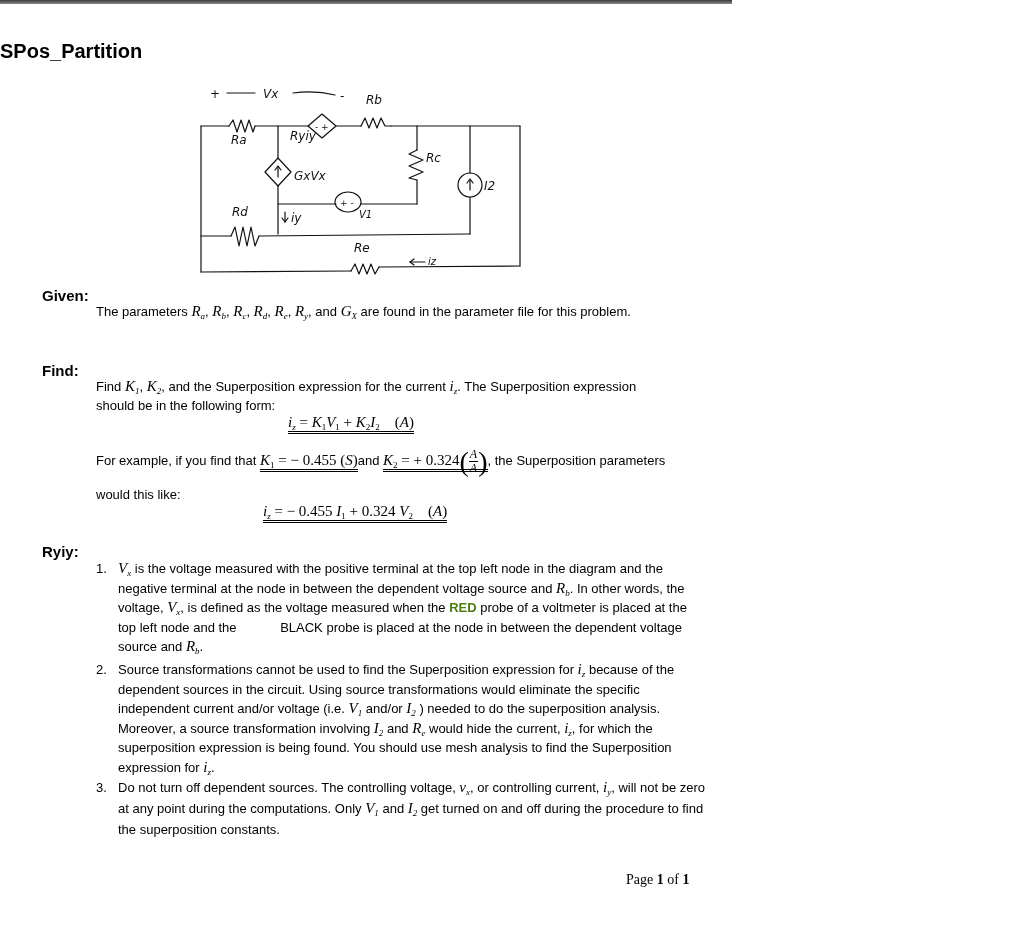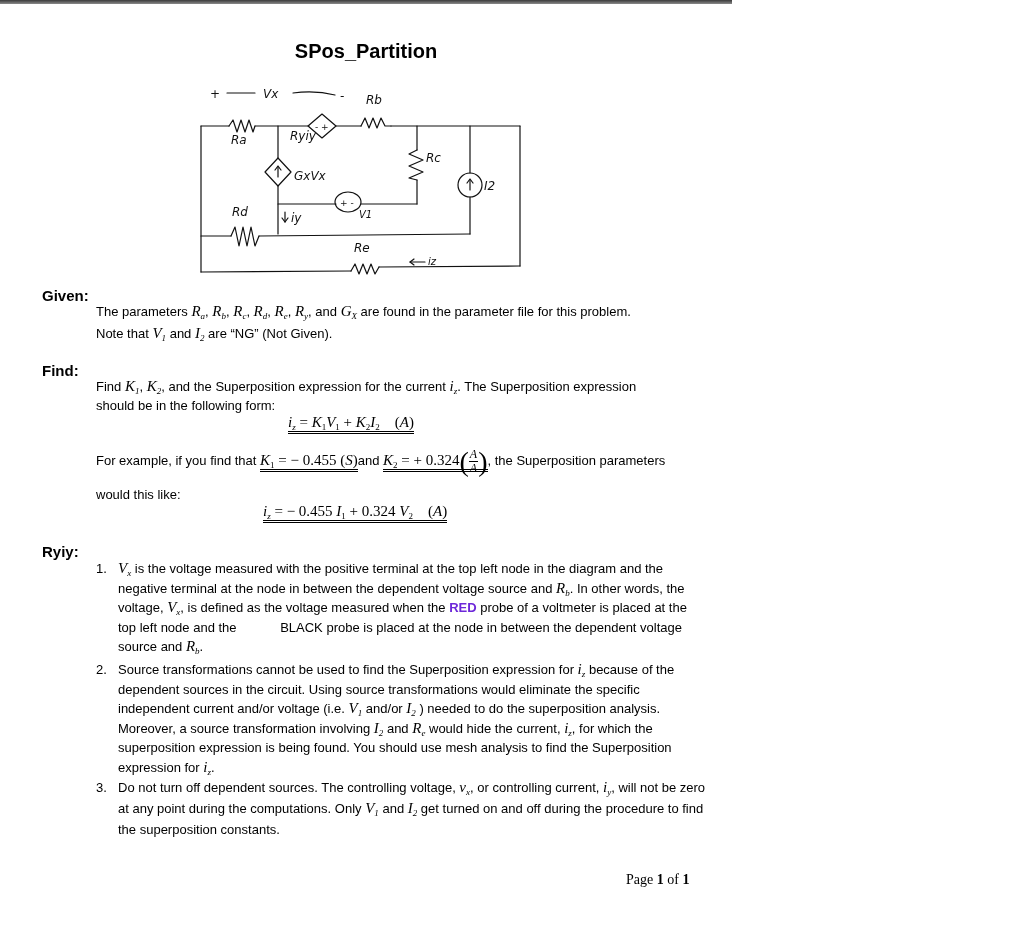--- a/index.html
+++ b/index.html
@@ -1,31 +1,31 @@
 <!DOCTYPE html>
 <html><head>
 <meta charset="utf-8">
 <style>
   html, body { margin: 0; padding: 0; background: #ffffff; }
   body { width: 1024px; height: 930px; position: relative; overflow: hidden;
          font-family: "Liberation Sans", sans-serif; color: #000; }
   .topbar { position: absolute; left: 0; top: 0; width: 732px; height: 4px;
             background: linear-gradient(#3a3a3a, #8a8a8a); }
-  .title { position: absolute; left: 0; width: 732px; top: 40px; text-align: center;
+  .title { position: absolute; left: 0; width: 732px; top: 40px; 
            font-weight: bold; font-size: 20px; }
   .circuit { position: absolute; left: 195px; top: 84px; width: 335px; height: 192px; }
   .hand { font-family: "DejaVu Sans", sans-serif; font-style: italic; font-size: 12px; fill: #111; }
   .section { position: absolute; left: 42px; font-weight: bold; font-size: 15px; }
   .para { position: absolute; left: 96px; font-size: 13px; line-height: 19px; }
   .m { font-family: "Liberation Serif", serif; font-style: italic; font-size: 15px; }
   .mn { font-family: "Liberation Serif", serif; font-size: 15px; }
   sub { font-size: 9px; vertical-align: -3px; line-height: 0; }
   .dbl { border-bottom: 3px double #000; padding-bottom: 1px; }
   .eq { position: absolute; font-family: "Liberation Serif", serif; font-size: 15px; text-align: center; }
-  .red { color: #6d28d9; font-weight: bold; }
+  .red { color: #4d7c0f; font-weight: bold; }
   .blk { font-weight: normal; margin-left: 40px; }
   .hint { position: absolute; left: 96px; width: 610px; font-size: 13px; line-height: 19.5px; }
   .hint .num { position: absolute; left: 0; top: 0; }
   .hint .body { margin-left: 22px; }
   .frac { display: inline-block; vertical-align: middle; text-align: center; font-family: "Liberation Serif", serif; font-style: italic; font-size: 12px; line-height: 13px; }
   .frac .n { display: block; border-bottom: 1px solid #000; padding: 0 1px; }
   .frac .d { display: block; }
   .paren { font-family: "Liberation Serif", serif; font-size: 28px; vertical-align: middle; font-weight: 100; }
   .footer { position: absolute; left: 626px; top: 872px; font-family: "Liberation Serif", serif; font-size: 14px; text-align: center; }
   .footer b { font-weight: bold; }
@@ -118,23 +118,20 @@
   <text class="hand" x="233" y="181" style="font-size:10px">iz</text>
 </svg>
 
 <div class="section" style="top:287px">Given:</div>
 <div class="para" style="top:302px; width:620px">
   <div>
     <span>The parameters</span>
     <span class="m">R<sub>a</sub></span>, <span class="m">R<sub>b</sub></span>, <span class="m">R<sub>c</sub></span>, <span class="m">R<sub>d</sub></span>, <span class="m">R<sub>e</sub></span>, <span class="m">R<sub>y</sub></span>, and <span class="m">G<sub>X</sub></span>
     <span>are found in the parameter file for this problem.</span>
   </div>
-  <div style="margin-top:3px">
-    Note that <span class="m">V<sub>1</sub></span> and <span class="m">I<sub>2</sub></span> are “NG” (Not Given).
-  </div>
 </div>
 
 <div class="section" style="top:362px">Find:</div>
 <div class="para" style="top:377px; width:620px">
   Find <span class="m">K<sub>1</sub></span>, <span class="m">K<sub>2</sub></span>, and the Superposition expression for the current <span class="m">i<sub>z</sub></span>. The Superposition expression<br>
   should be in the following form:
 </div>
 <div class="eq" style="left:288px; top:414px">
   <span class="dbl"><i>i<sub>z</sub></i> = <i>K</i><sub>1</sub><i>V</i><sub>1</sub> + <i>K</i><sub>2</sub><i>I</i><sub>2</sub> &nbsp;&nbsp; (<i>A</i>)</span>
 </div>

